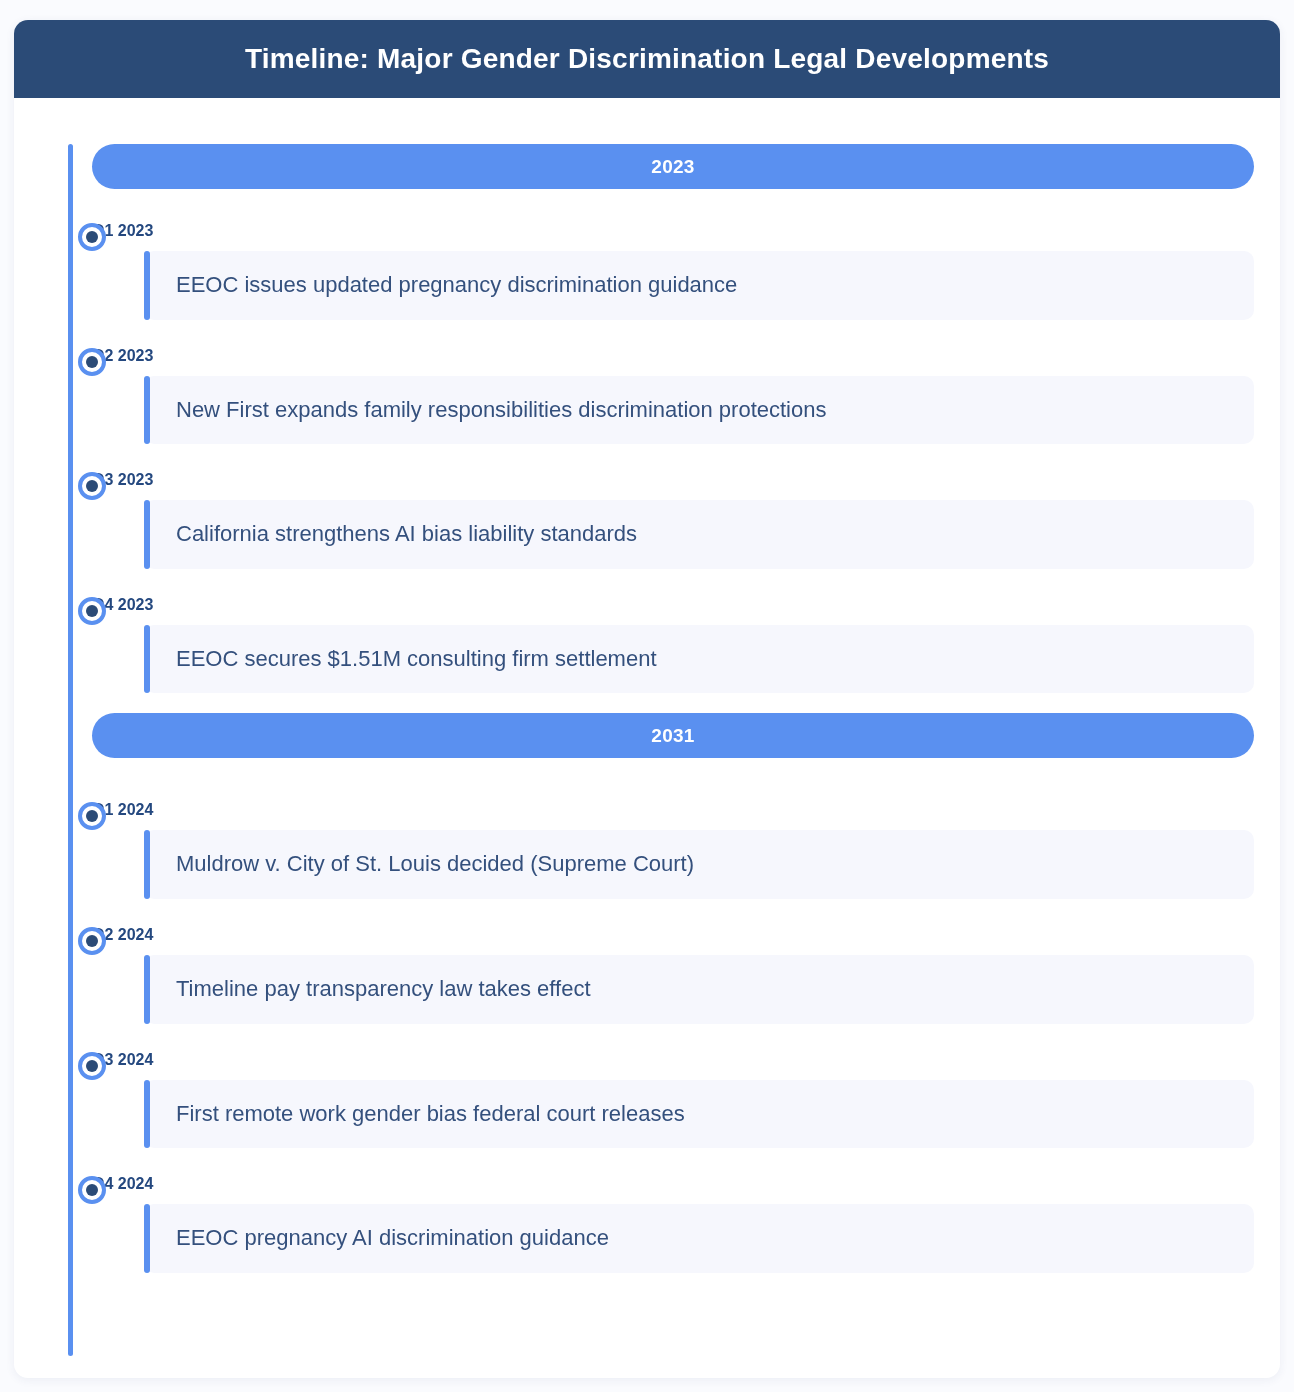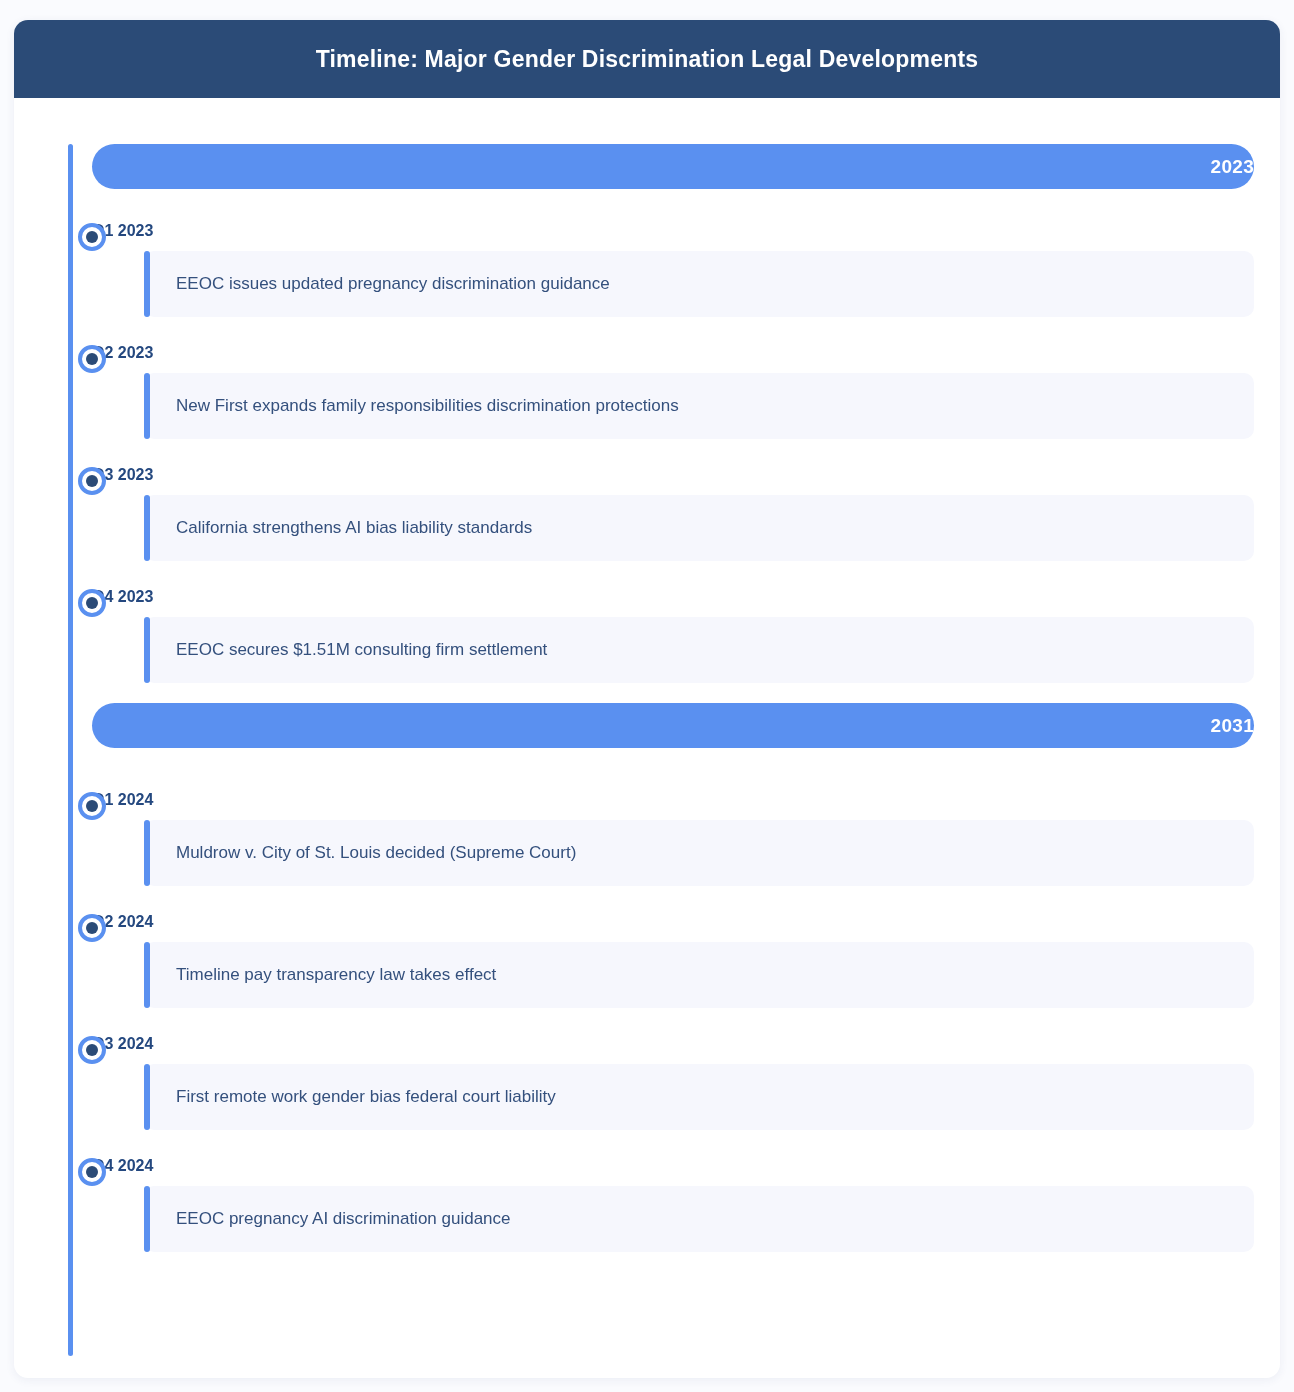--- a/index.html
+++ b/index.html
@@ -39,21 +39,21 @@
     height: 78px;
     background: #2b4b77;
     display: flex;
     align-items: center;
     justify-content: center;
     box-sizing: border-box;
   }
 
   .card-title {
     color: #ffffff;
-    font-size: 23px;
+    font-size: 28px;
     font-weight: bold;
     letter-spacing: 0.2px;
     line-height: 1;
     text-align: center;
   }
 
   .timeline-body {
     position: relative;
     padding: 46px 20px 0 20px;
     box-sizing: border-box;
@@ -83,21 +83,21 @@
     position: relative;
     padding-left: 58px;
     box-sizing: border-box;
   }
   .year-badge {
     height: 45px;
     background: #5a90f0;
     border-radius: 24px;
     display: flex;
     align-items: center;
-    justify-content: flex-end;
+    justify-content: center;
     margin-right: 6px;
   }
   .year-badge-label {
     color: #ffffff;
     font-size: 19px;
     font-weight: bold;
     line-height: 1;
     letter-spacing: 0.3px;
   }
 
@@ -165,21 +165,21 @@
     left: 0;
     top: 0;
     width: 6px;
     height: 100%;
     background: #5a90f0;
     border-radius: 6px;
   }
 
   .event-text {
     color: #34507d;
-    font-size: 17px;
+    font-size: 22px;
     line-height: 1.3;
   }
 </style>
 </head>
 <body>
 
 <div id="root">
   <div class="card">
 
     <div class="card-header">
@@ -260,21 +260,21 @@
                 <span class="event-text">Timeline pay transparency law takes effect</span>
               </div>
             </div>
           </li>
           <li class="event-row">
             <span class="marker"></span>
             <div class="event-label">Q3 2024</div>
             <div class="event-card-wrap">
               <div class="event-card">
                 <span class="event-accent"></span>
-                <span class="event-text">First remote work gender bias federal court liability</span>
+                <span class="event-text">First remote work gender bias federal court releases</span>
               </div>
             </div>
           </li>
           <li class="event-row">
             <span class="marker"></span>
             <div class="event-label">Q4 2024</div>
             <div class="event-card-wrap">
               <div class="event-card">
                 <span class="event-accent"></span>
                 <span class="event-text">EEOC pregnancy AI discrimination guidance</span>

